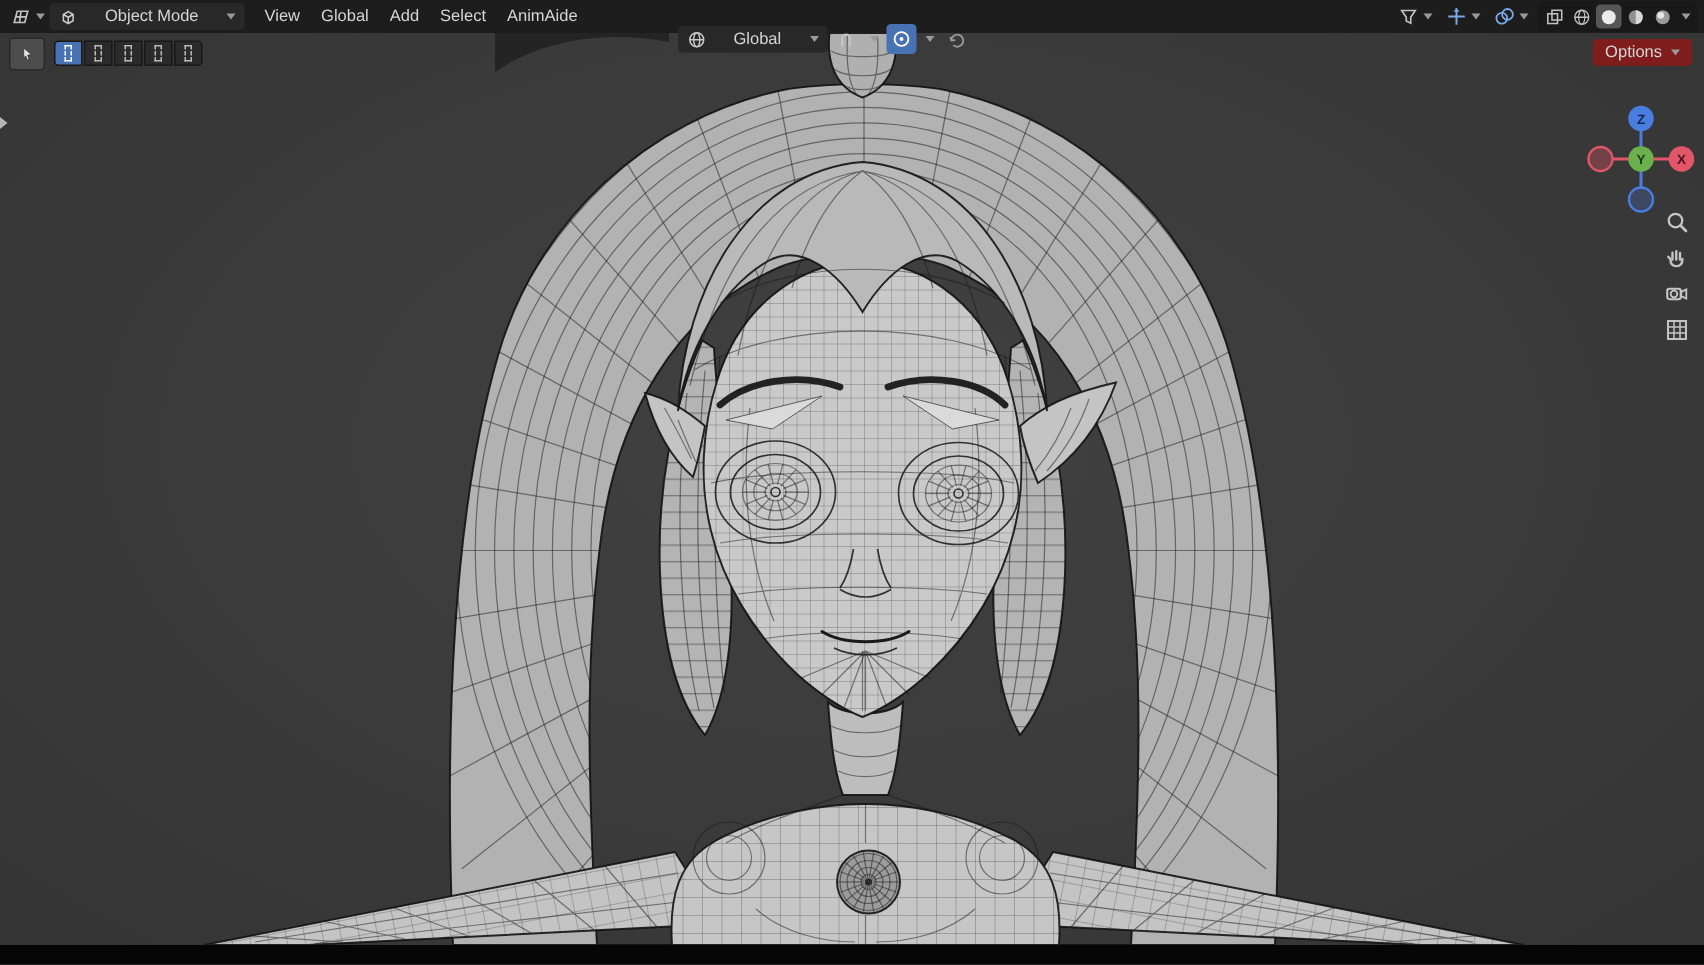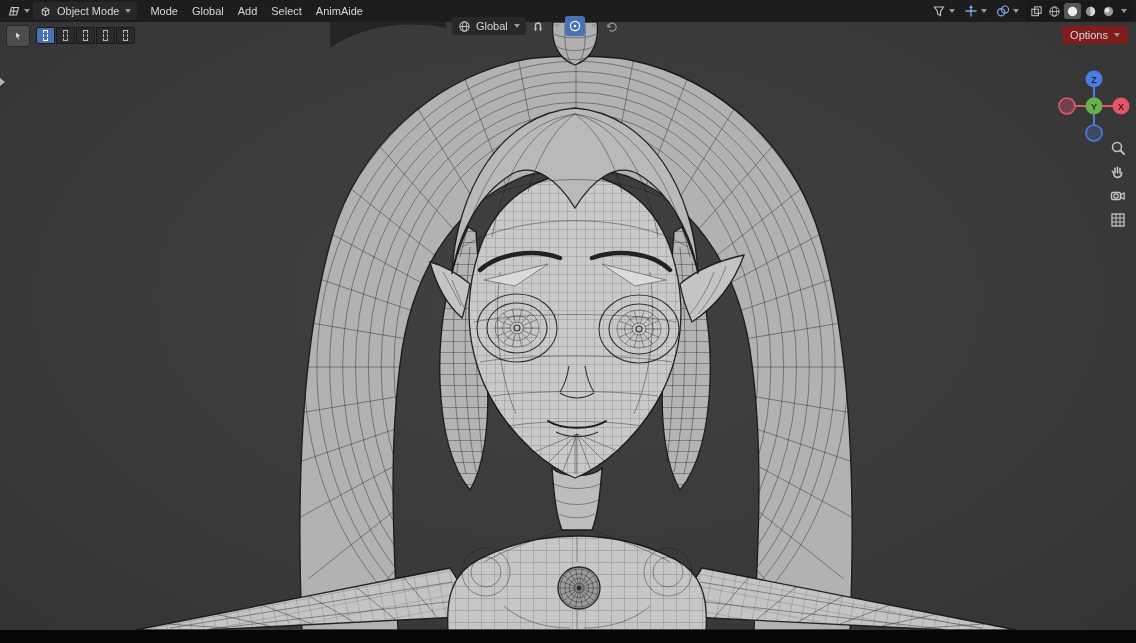--- a/index.html
+++ b/index.html
@@ -7,21 +7,21 @@
        font-family:"Liberation Sans",sans-serif;background:#3b3b3b;user-select:none;}
   
   .topbar{position:absolute;top:0;left:0;right:0;height:22px;background:#1d1d1d;
           display:flex;align-items:center;padding:0 4px;z-index:30;}
   .tb-left{display:flex;align-items:center;height:22px;}
   .tb-center{position:absolute;left:452px;top:0;height:22px;display:flex;align-items:center;gap:2px;margin-top:15px;}
   .tb-right{margin-left:auto;display:flex;align-items:center;gap:3px;height:22px;}
   .hbtn{display:flex;align-items:center;gap:2px;background:transparent;border:0;padding:0 3px;
         height:20px;cursor:default;}
   .hbtn.activeblue{background:#4772b3;border-radius:3px;}
-  .pill{display:flex;align-items:center;gap:5px;background:#282828;border-radius:3px;height:18px;
+  .pill{display:flex;align-items:center;gap:18px;background:#282828;border-radius:3px;height:18px;
         padding:0 6px;color:#d6d6d6;font-size:11px;border:0;}
   .tri{width:0;height:0;border-left:3px solid transparent;border-right:3px solid transparent;
        border-top:4px solid #9a9a9a;margin-left:1px;}
   .menus{display:flex;align-items:center;margin-left:6px;}
   .menu-item{padding:0 7px;font-size:11px;color:#d6d6d6;line-height:22px;}
   .ic{display:block;}
   .shadegroup{display:flex;align-items:center;background:#191919;border-radius:4px;
               padding:1px 3px;height:18px;gap:1px;}
   .shadegroup .sbtn{background:none;border:0;padding:1px 2px;display:flex;align-items:center;height:16px;}
   .shadegroup .sbtn.on{background:#565656;border-radius:3px;}
@@ -71,21 +71,21 @@
         <span class="tri"></span>
       </button>
       <button class="pill">
         <svg class="ic" width="13" height="13" viewBox="0 0 14 14">
           <path d="M3.5,5 L7,3 L10.5,5 L10.5,9.5 L7,11.5 L3.5,9.5 Z M3.5,5 L7,7 L10.5,5 M7,7 V11.5" fill="none" stroke="#c9c9c9" stroke-width="1.1"></path>
         </svg>
         <span>Object Mode</span>
         <span class="tri"></span>
       </button>
       <nav class="menus">
-        <span class="menu-item">Mode</span>
+        <span class="menu-item">View</span>
         <span class="menu-item">Global</span>
         <span class="menu-item">Add</span>
         <span class="menu-item">Select</span>
         <span class="menu-item">AnimAide</span>
       </nav>
     </div>
 
     <div class="tb-center">
       <button class="pill">
         <svg class="ic" width="13" height="13" viewBox="0 0 14 14">

